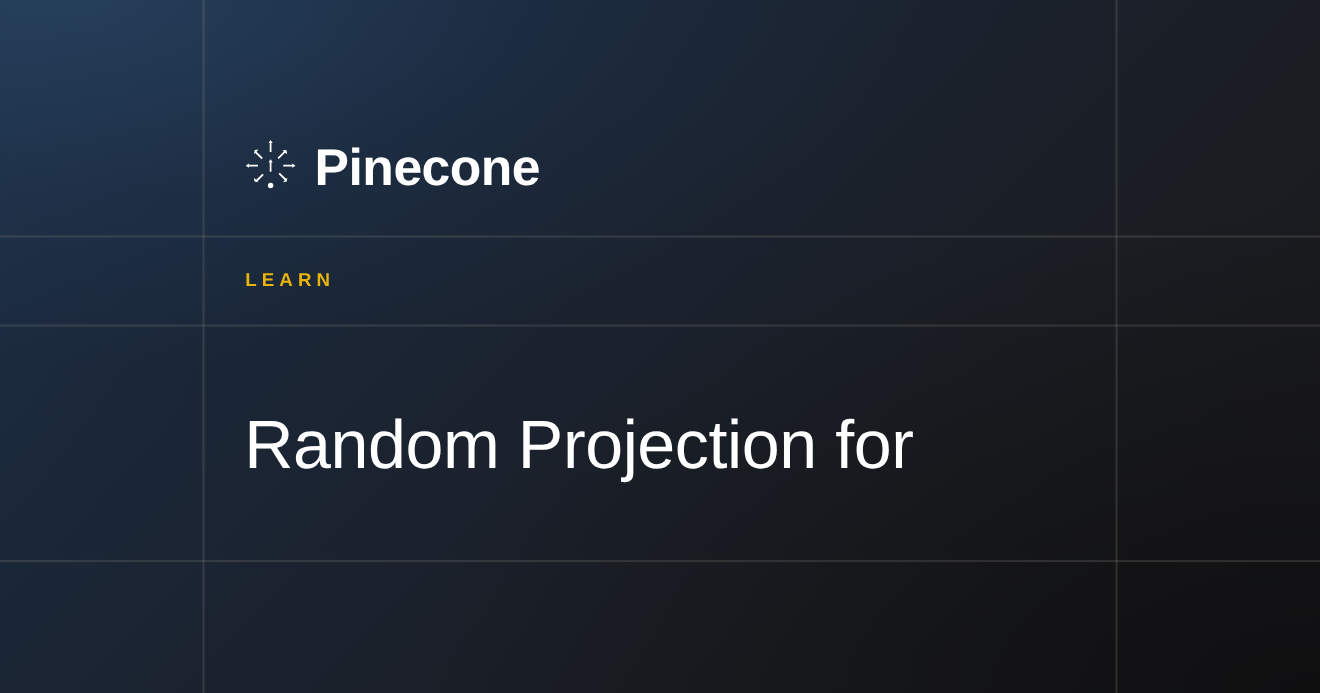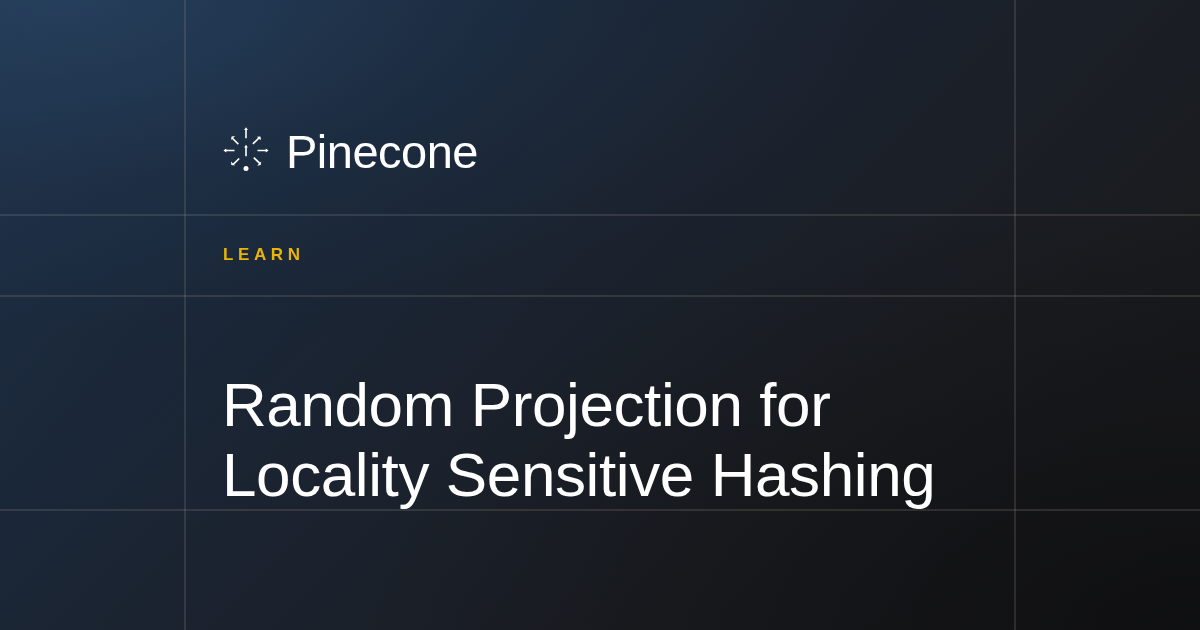--- a/index.html
+++ b/index.html
@@ -95,21 +95,21 @@
     width: 48px;
     height: 50px;
     display: block;
     flex: none;
   }
   .brand-name {
     color: #ffffff;
     font-size: 47px;
     line-height: 1;
     letter-spacing: -0.5px;
-    font-weight: 400;
+    font-weight: 700;
     white-space: nowrap;
     font-family: "Liberation Sans", sans-serif;
   }
 
   .eyebrow {
     position: absolute;
     left: 223px;
     top: 246px;
     color: #eab308;
     font-size: 17px;
@@ -176,17 +176,16 @@
           <circle cx="24.0" cy="42.6" r="2.5"></circle>
         </g>
       </svg>
       <span class="brand-name">Pinecone</span>
     </div>
 
     <div class="eyebrow">LEARN</div>
 
     <h1 class="headline">
       <span class="line">Random Projection for</span>
-      <span class="line">Locality Sensitive Hashing</span>
     </h1>
 
   </div>
 </div>
 
 </body></html>

